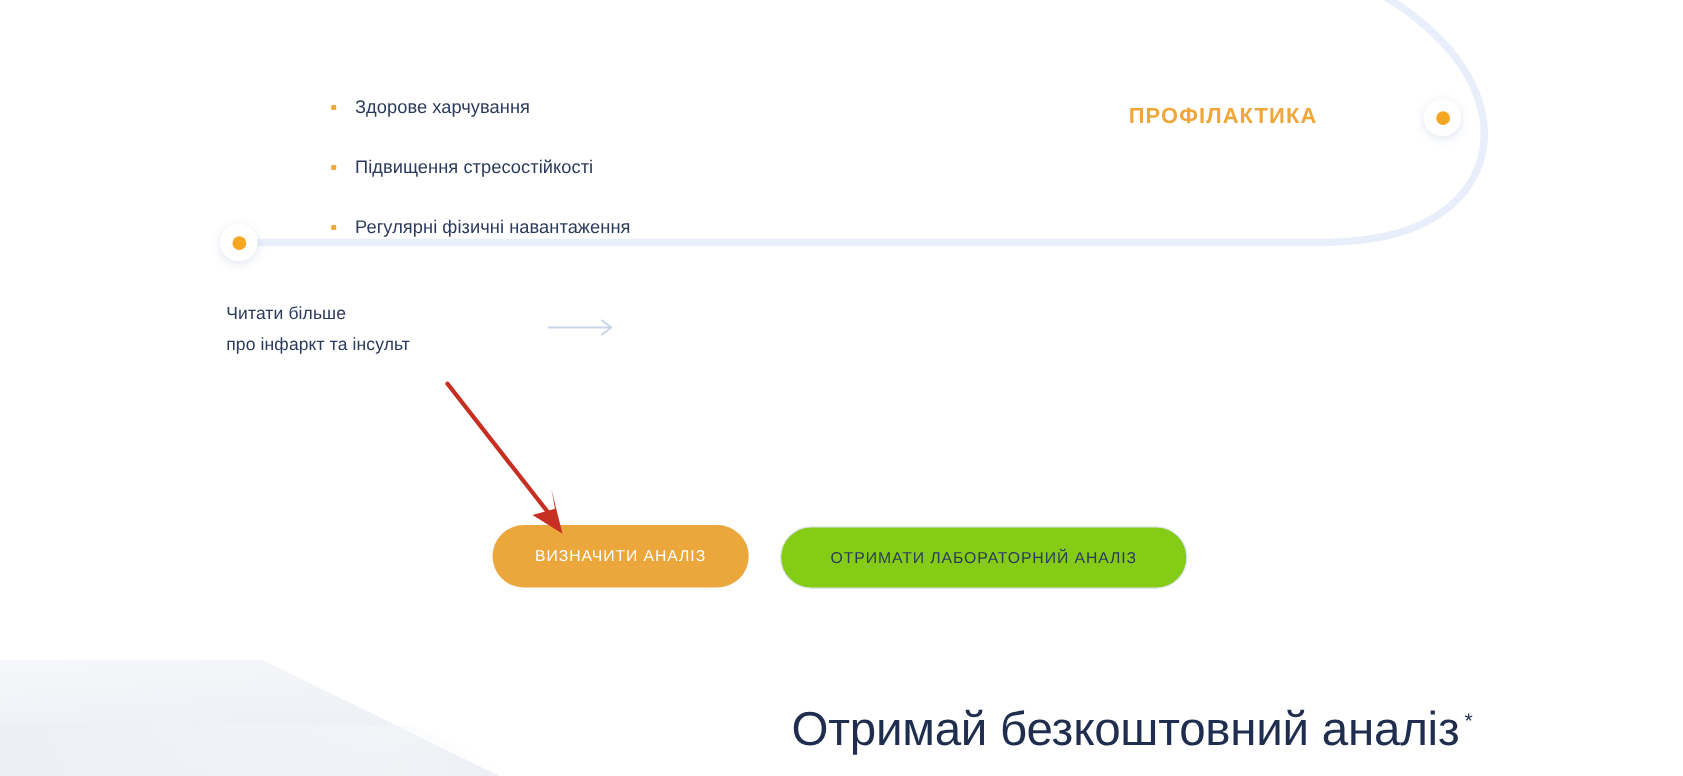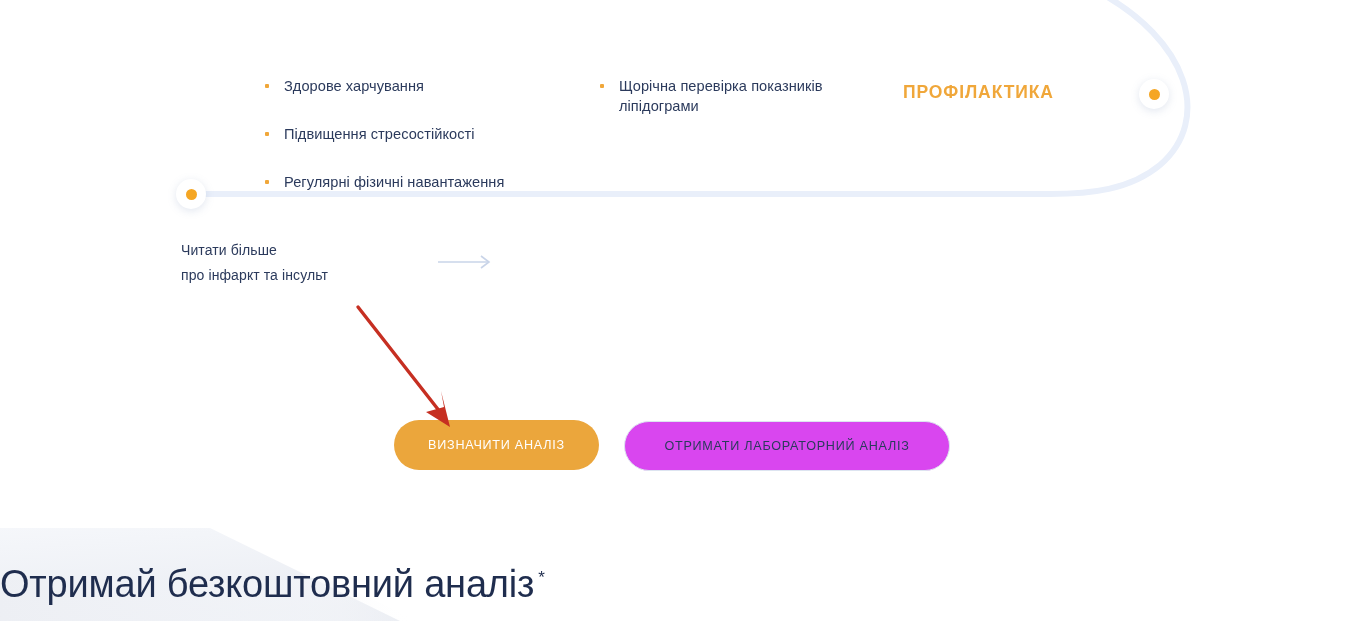--- a/index.html
+++ b/index.html
@@ -141,36 +141,36 @@
     padding: 0;
   }
   .btn-secondary {
     position: absolute;
     left: 624px;
     top: 421px;
     width: 326px;
     height: 50px;
     border: 1px solid #DDE4F0;
     border-radius: 25px;
-    background: #d946ef;
+    background: #84cc16;
     color: #2B3A5C;
     font-family: "Liberation Sans", sans-serif;
     font-size: 12.6px;
     letter-spacing: 0.75px;
     cursor: pointer;
     padding: 0;
   }
 
   
   .section-heading {
     position: absolute;
     left: 0;
     top: 563px;
     width: 1178px;
-    text-align: left;
+    text-align: right;
     font-size: 38px;
     color: #1F2D4E;
     letter-spacing: -0.2px;
     white-space: nowrap;
   }
   .section-heading .asterisk {
     font-size: 17px;
     vertical-align: super;
     color: #1F2D4E;
     margin-left: 4px;
@@ -225,24 +225,20 @@
       <span class="bullet-mark"></span>
       <span>Підвищення стресостійкості</span>
     </li>
     <li class="bullet-item">
       <span class="bullet-mark"></span>
       <span>Регулярні фізичні навантаження</span>
     </li>
   </ul>
 
   <ul id="list-right" class="bullet-list">
-    <li class="bullet-item">
-      <span class="bullet-mark"></span>
-      <span>Щорічна перевірка показників ліпідограми</span>
-    </li>
   </ul>
 
   <div class="read-more">
     <div class="read-more-text">Читати більше
 про інфаркт та інсульт</div>
     <svg class="read-more-arrow" width="56" height="16" viewBox="0 0 56 16" xmlns="http://www.w3.org/2000/svg">
       <line x1="0" y1="8" x2="50" y2="8" stroke="#C9D4E8" stroke-width="1.6"></line>
       <polyline points="43,2 51,8 43,14" fill="none" stroke="#C9D4E8" stroke-width="1.6"></polyline>
     </svg>
   </div>

